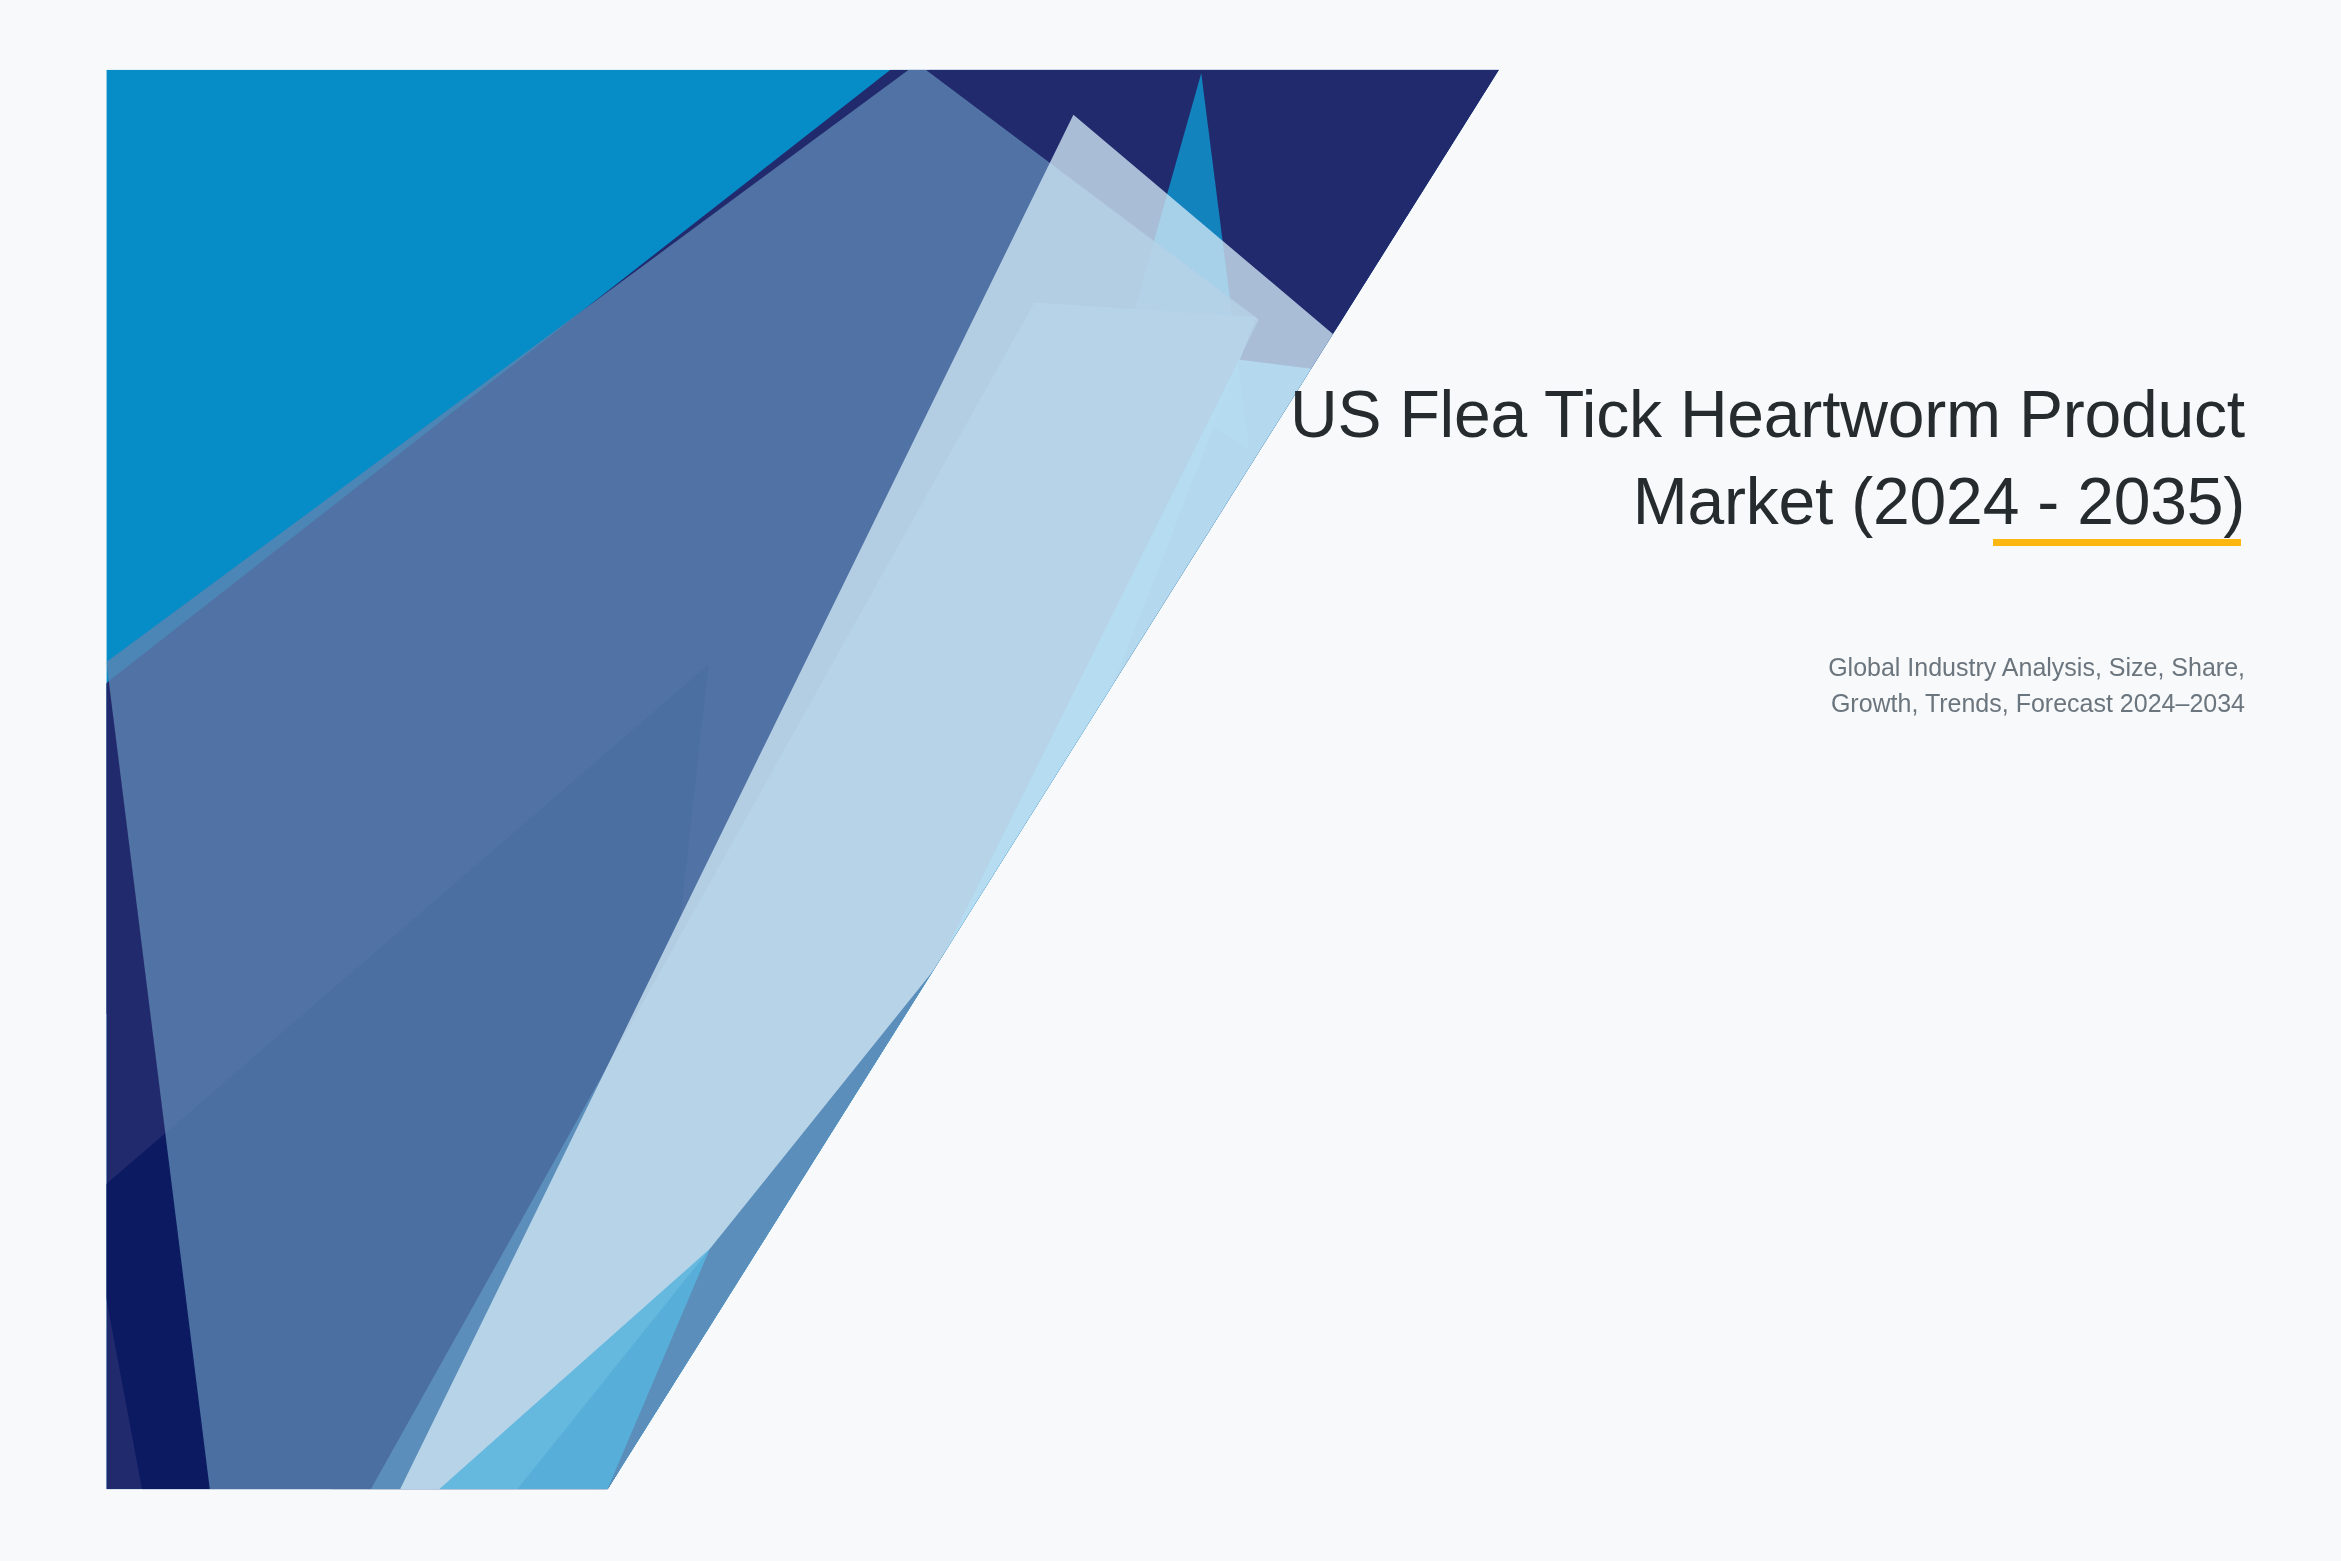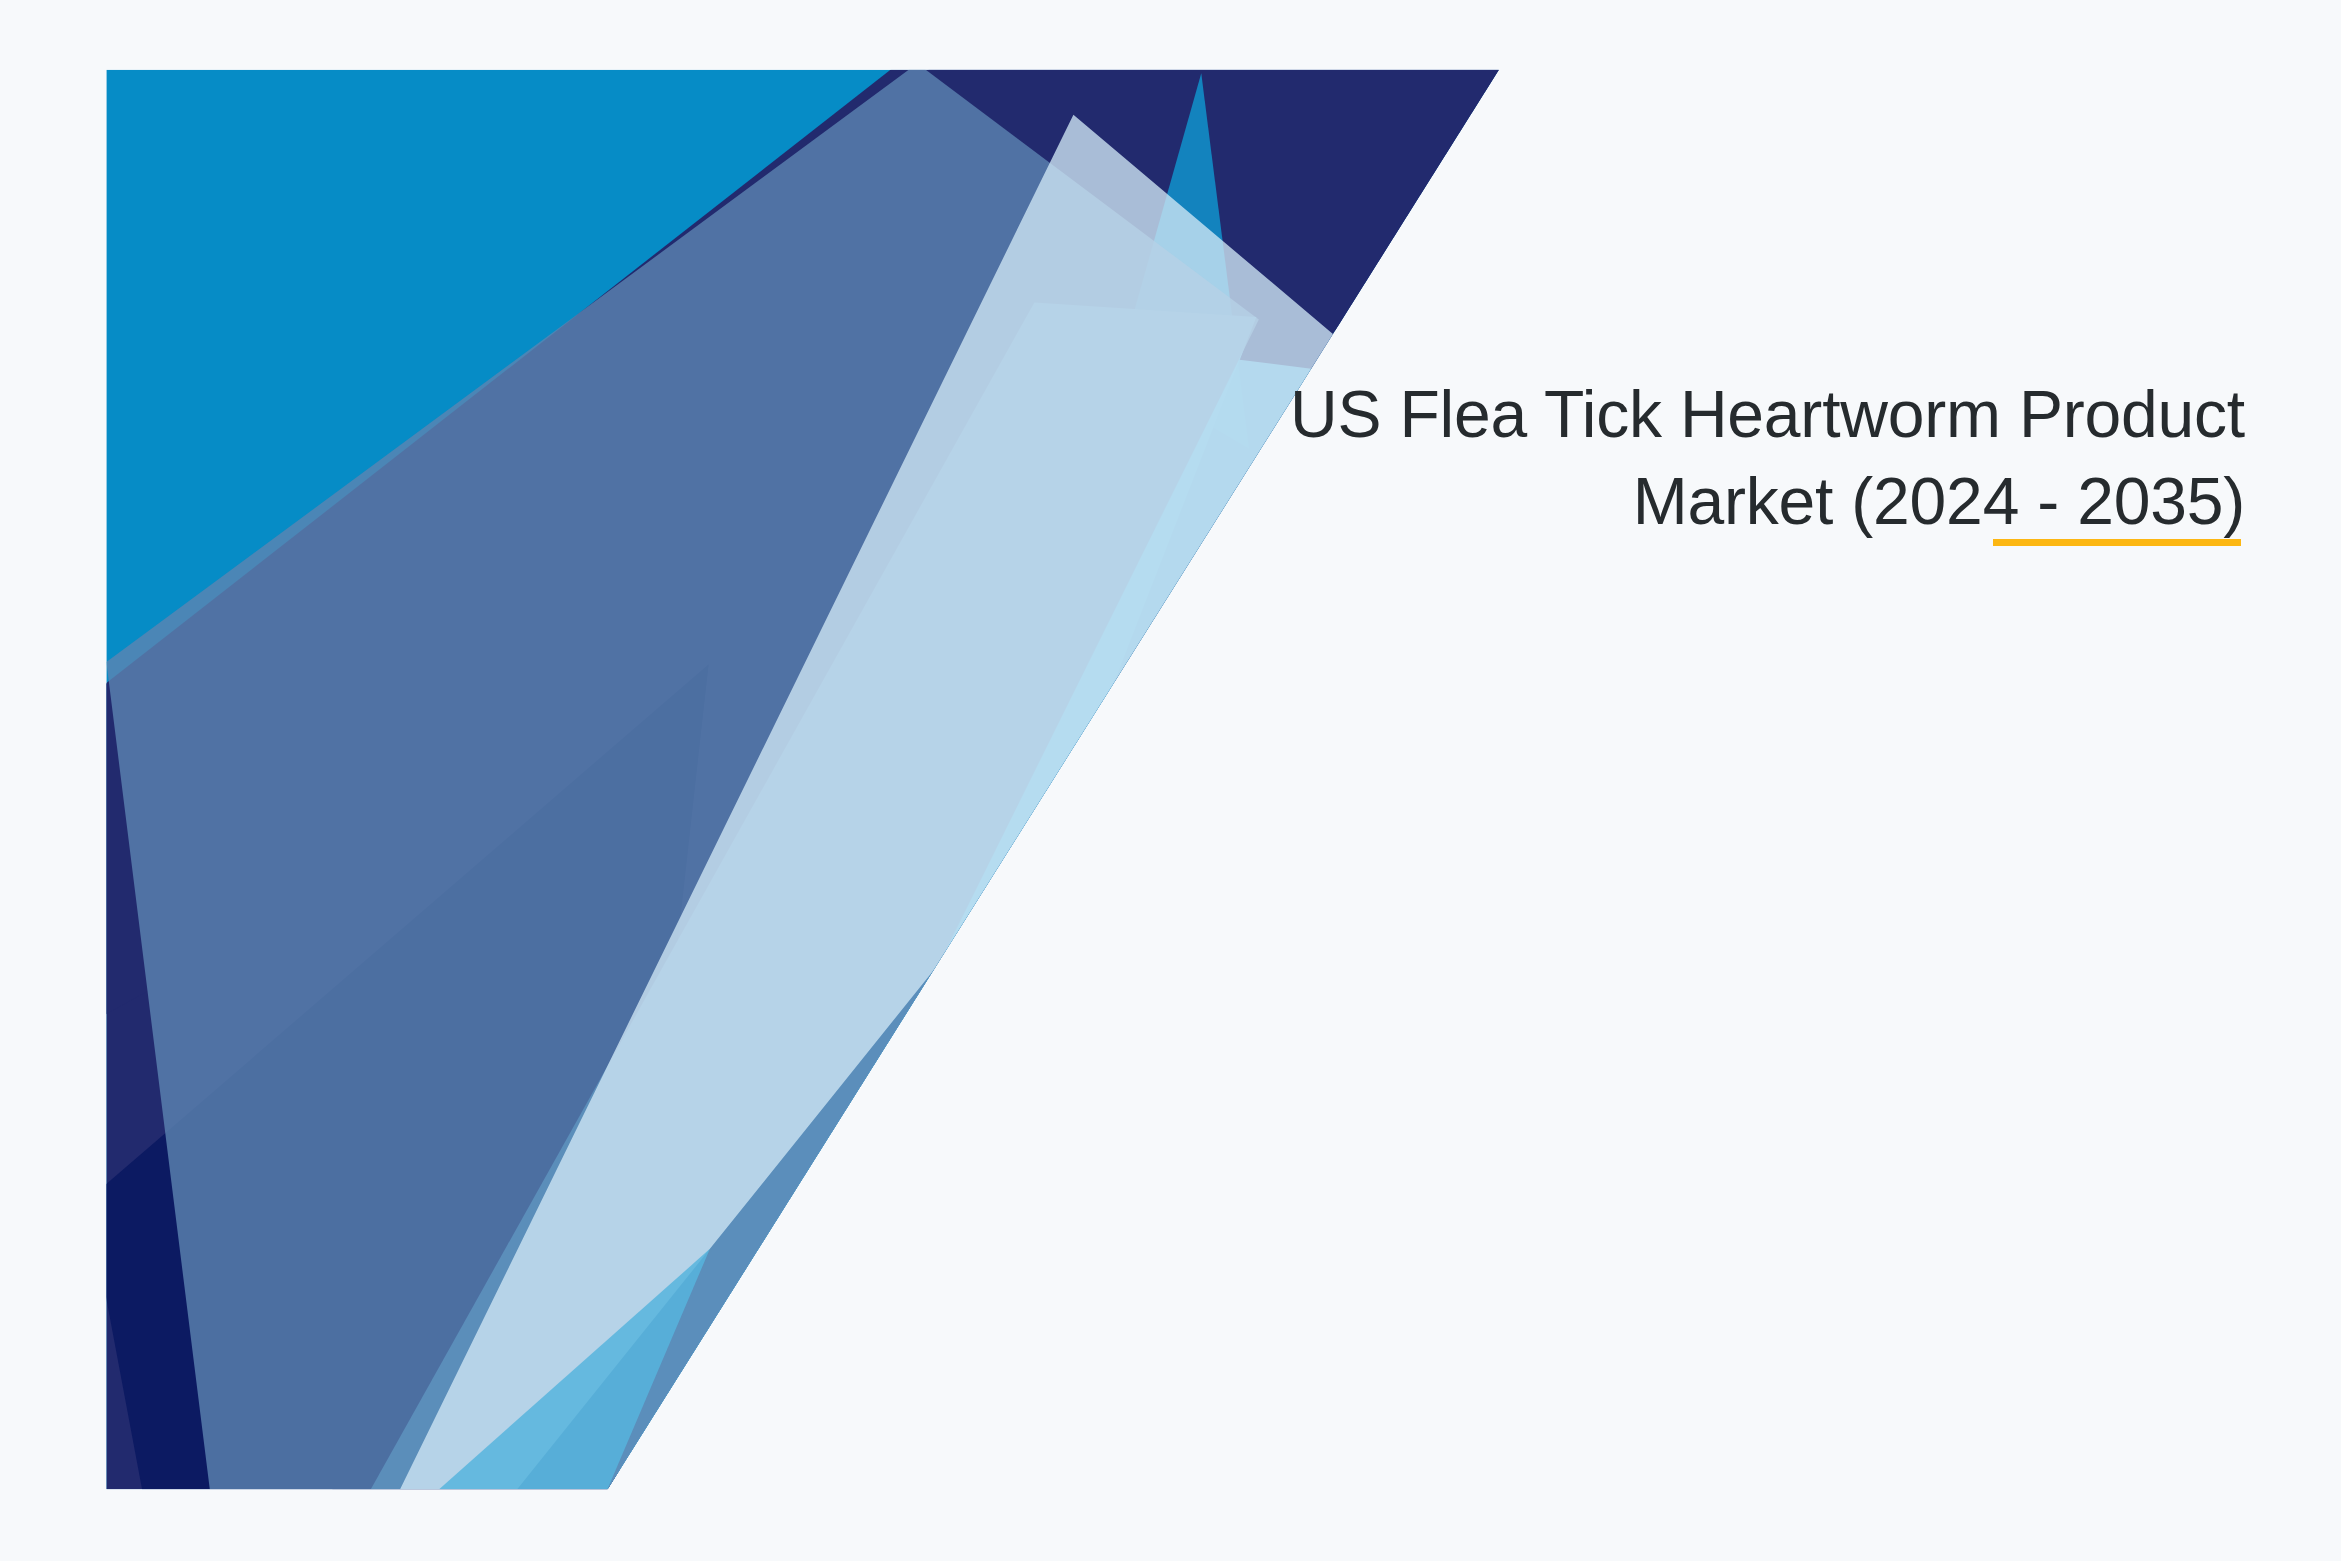--- a/index.html
+++ b/index.html
@@ -91,15 +91,16 @@
 
     </g>
   </svg>
 
   <div id="text-block">
     <h1 id="report-title"><span>US Flea Tick Heartworm Product</span><br><span>Market (2024 - 2035)</span></h1>
   </div>
 
   <div id="title-underline"></div>
 
+  <p id="report-subtitle"><span>Global Industry Analysis, Size, Share,</span><br><span>Growth, Trends, Forecast 2024–2034</span></p>
 
 </div>
 
 
 </body></html>

